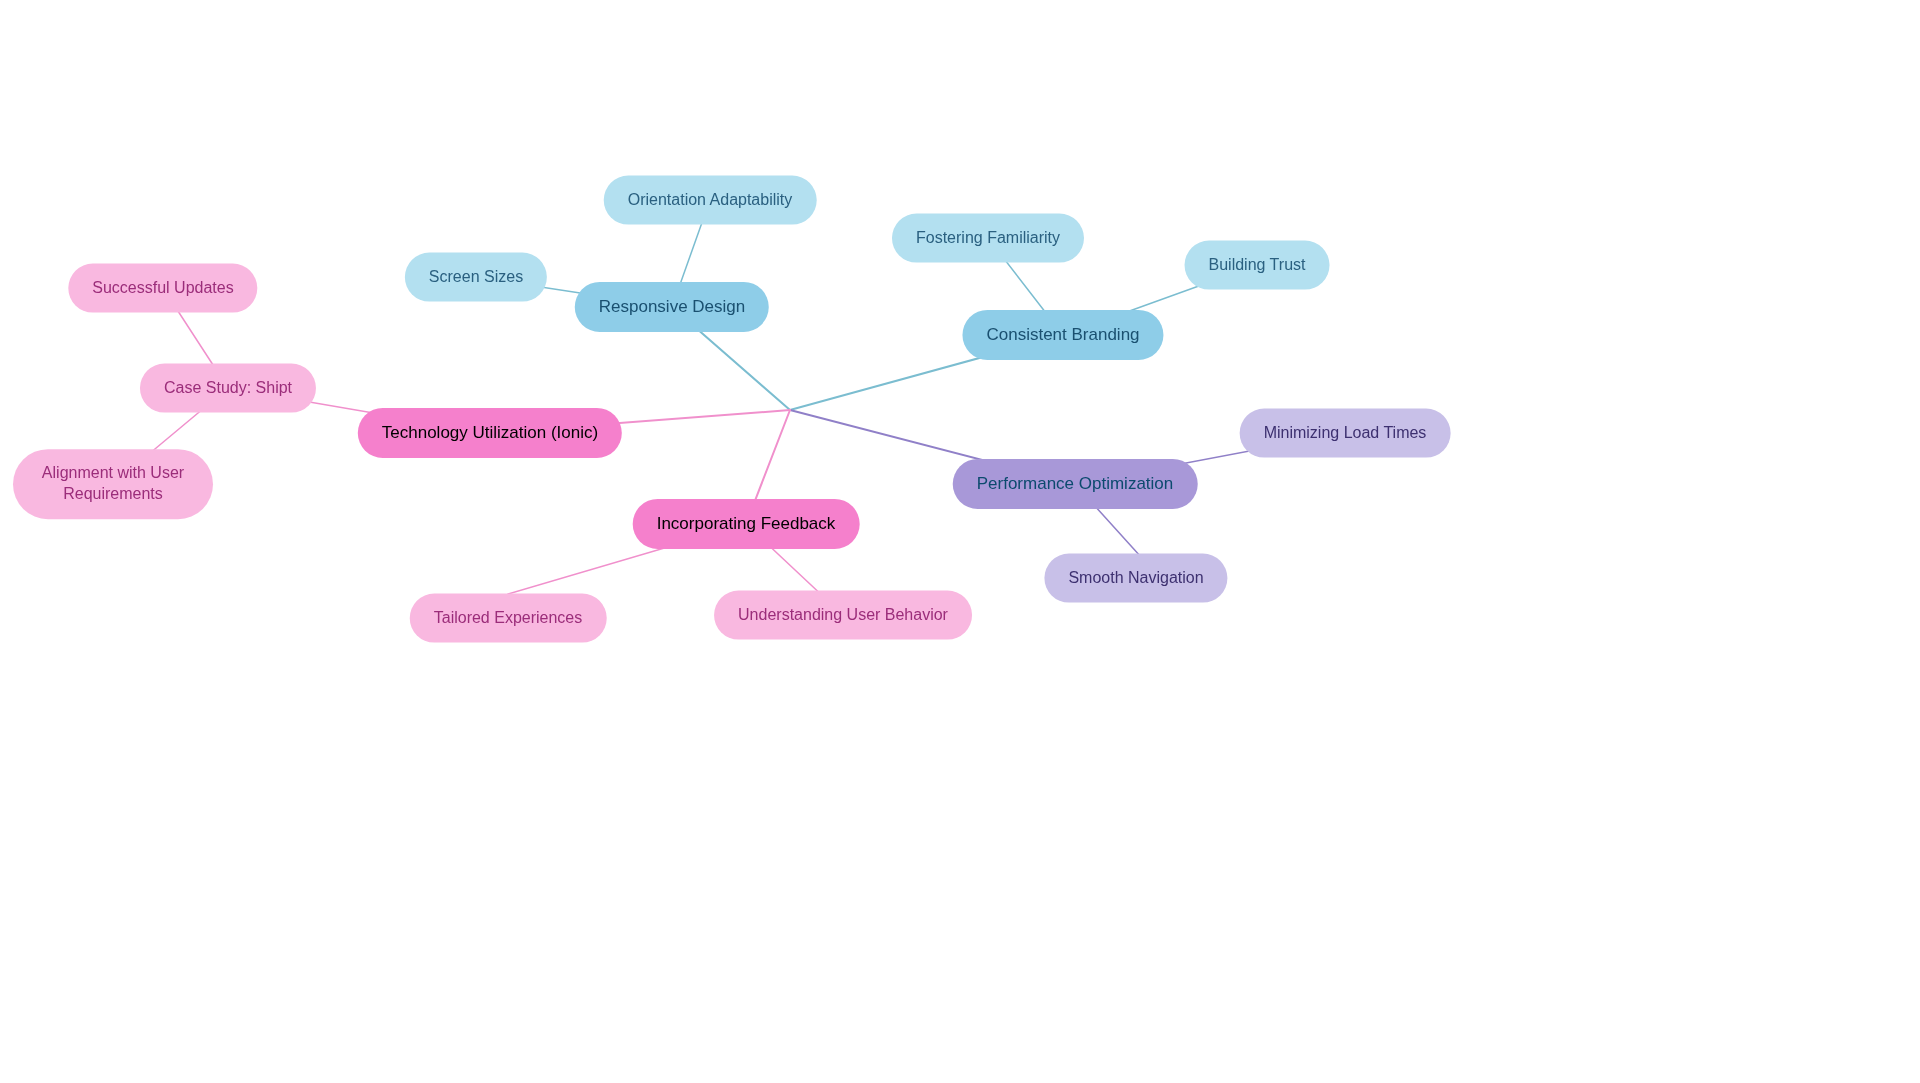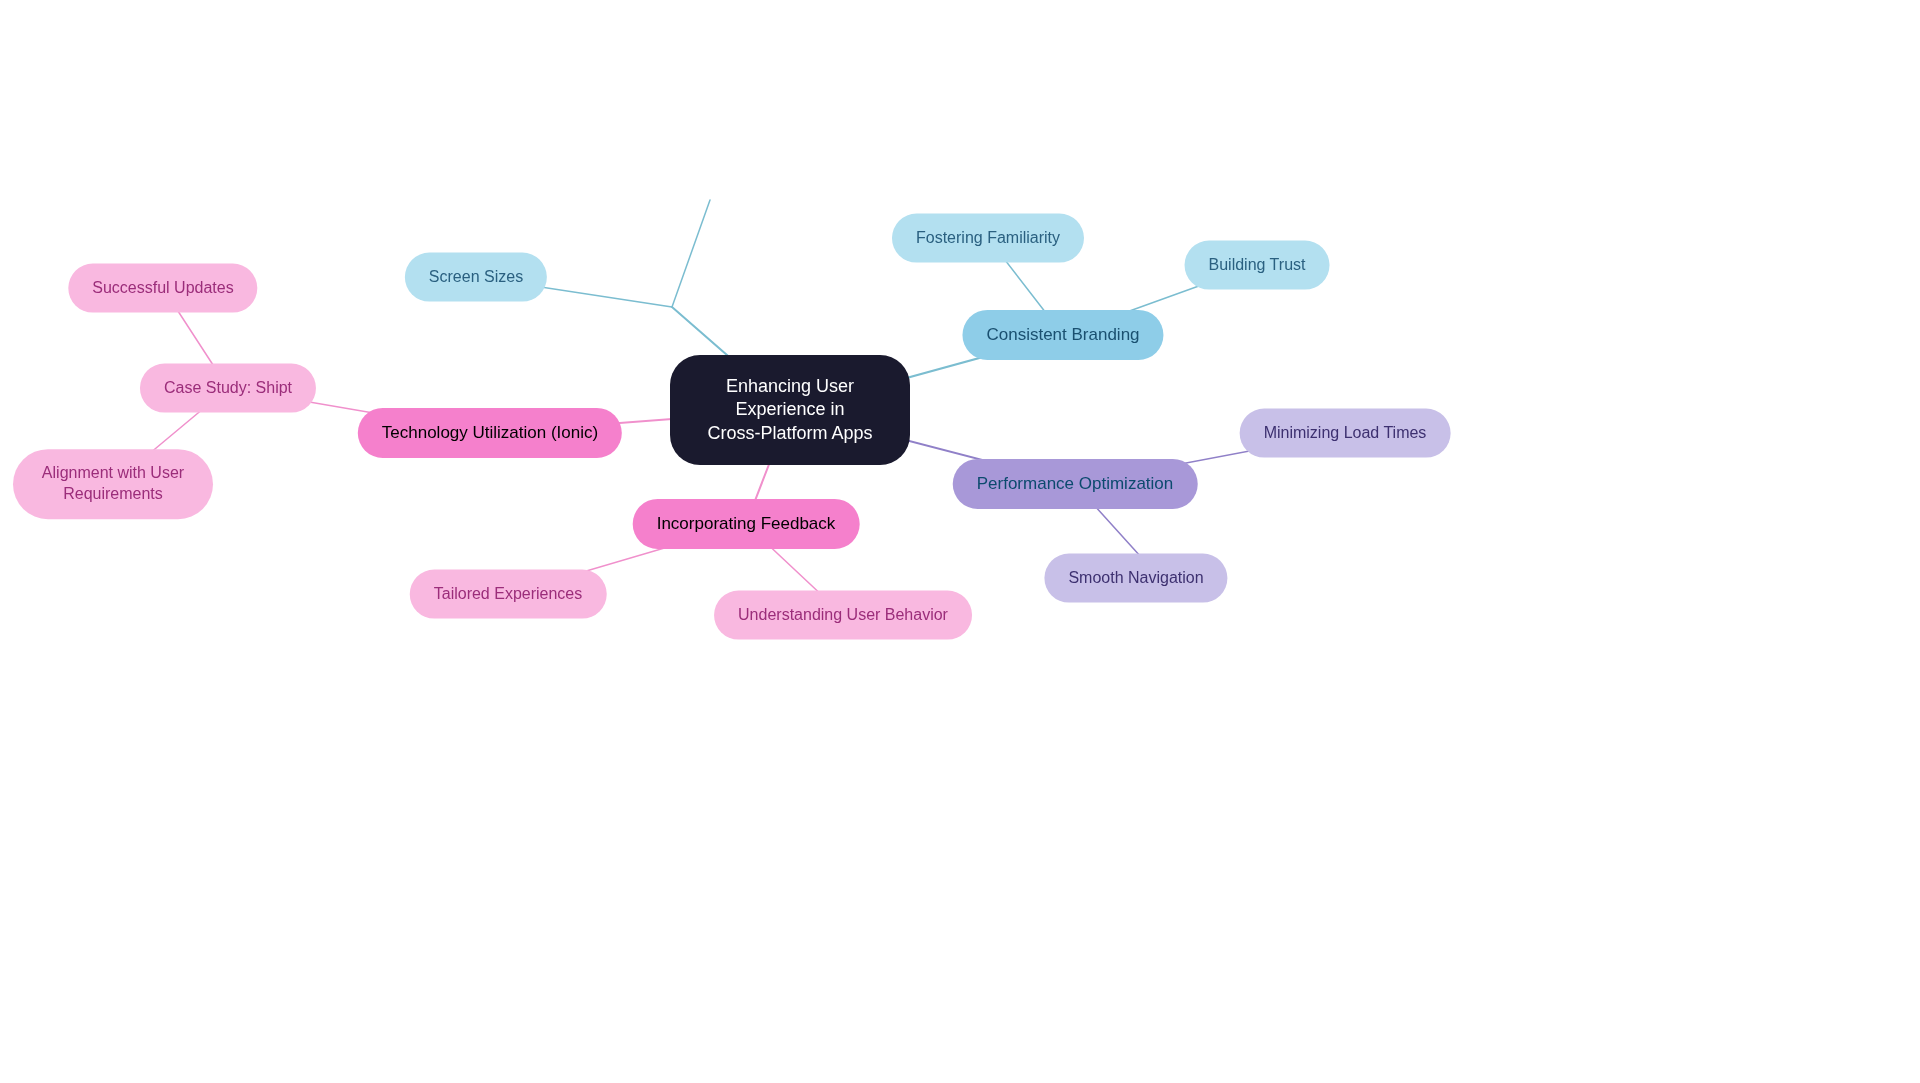--- a/index.html
+++ b/index.html
@@ -93,25 +93,28 @@
       <line x1="1075" y1="484" x2="1160" y2="578" stroke="#9080c8" stroke-width="1.5" stroke-linecap="round"></line>
       <line x1="790" y1="410" x2="746" y2="524" stroke="#f090cc" stroke-width="2" stroke-linecap="round"></line>
       <line x1="746" y1="524" x2="508" y2="594" stroke="#f090cc" stroke-width="1.5" stroke-linecap="round"></line>
       <line x1="746" y1="524" x2="843" y2="615" stroke="#f090cc" stroke-width="1.5" stroke-linecap="round"></line>
       <line x1="790" y1="410" x2="490" y2="433" stroke="#f090cc" stroke-width="2" stroke-linecap="round"></line>
       <line x1="490" y1="433" x2="228" y2="388" stroke="#f090cc" stroke-width="1.5" stroke-linecap="round"></line>
       <line x1="228" y1="388" x2="163" y2="288" stroke="#f090cc" stroke-width="1.5" stroke-linecap="round"></line>
       <line x1="228" y1="388" x2="113" y2="484" stroke="#f090cc" stroke-width="1.5" stroke-linecap="round"></line>
     </svg>
 
-  <div class="node node-center" id="node-center" style="left: 790px; top: 410px;">
-    <span>Enhancing User Experience in<br>Cross-Platform Apps</span>
+
+  <div class="node node-blue-dark" id="node-responsive-design" style="left: 672px; top: 307px;">
+    <span>Responsive Design</span>
   </div>
 
-
+  <div class="node node-blue" id="node-orientation-adaptability" style="left: 710px; top: 200px;">
+    <span>Orientation Adaptability</span>
+  </div>
 
   <div class="node node-blue" id="node-screen-sizes" style="left: 476px; top: 277px;">
     <span>Screen Sizes</span>
   </div>
 
   <div class="node node-blue-dark" id="node-consistent-branding" style="left: 1063px; top: 335px;">
     <span>Consistent Branding</span>
   </div>
 
   <div class="node node-blue" id="node-fostering-familiarity" style="left: 988px; top: 238px;">
@@ -131,21 +134,21 @@
   </div>
 
   <div class="node node-purple" id="node-smooth-navigation" style="left: 1136px; top: 578px;">
     <span>Smooth Navigation</span>
   </div>
 
   <div class="node node-pink-dark" id="node-incorporating-feedback" style="left: 746px; top: 524px;">
     <span>Incorporating Feedback</span>
   </div>
 
-  <div class="node node-pink" id="node-tailored-experiences" style="left: 508px; top: 594px;">
+  <div class="node node-pink" id="node-tailored-experiences" style="left: 508px; top: 618px;">
     <span>Tailored Experiences</span>
   </div>
 
   <div class="node node-pink" id="node-understanding-user-behavior" style="left: 843px; top: 615px;">
     <span>Understanding User Behavior</span>
   </div>
 
   <div class="node node-pink-dark" id="node-technology-utilization" style="left: 490px; top: 433px;">
     <span>Technology Utilization (Ionic)</span>
   </div>

